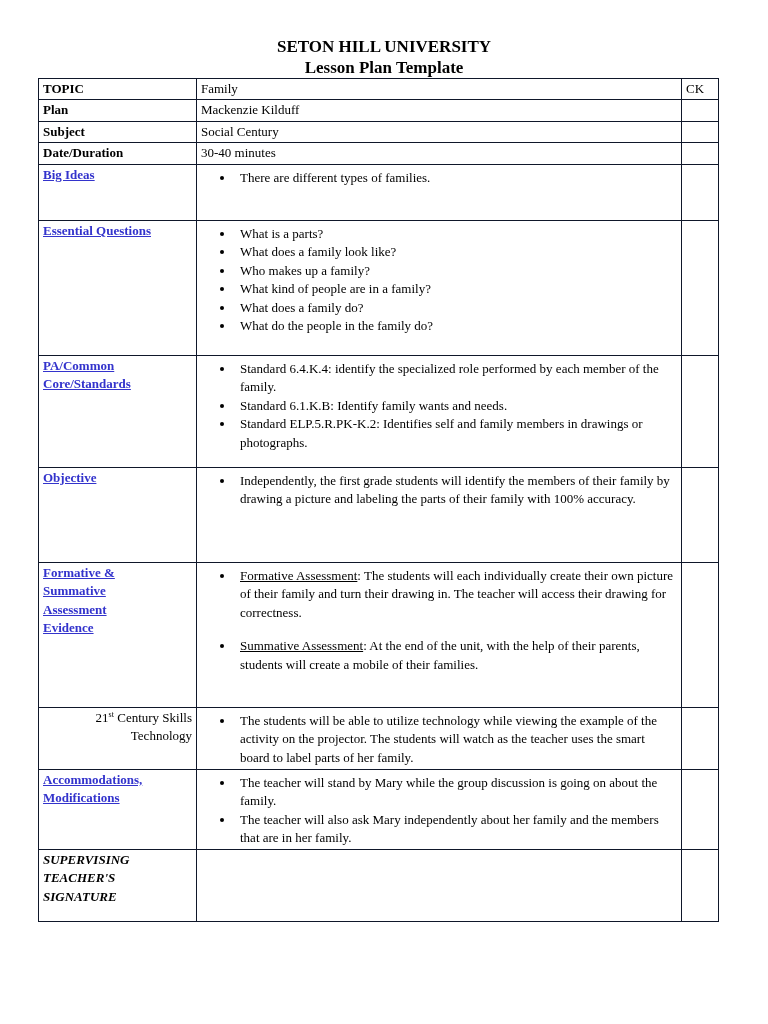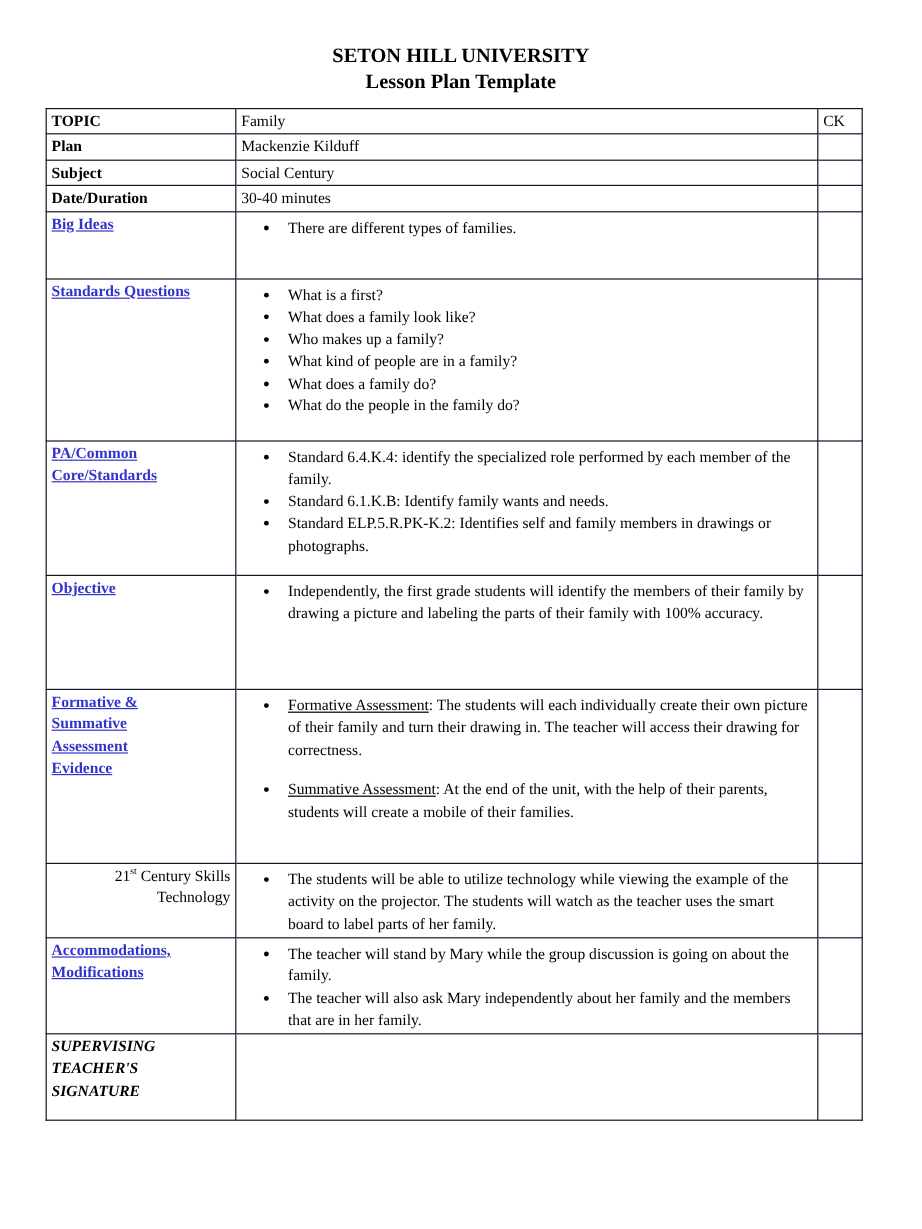--- a/index.html
+++ b/index.html
@@ -15,21 +15,21 @@
     width: 768px;
     height: 1024px;
     padding: 36px 38px 0 38px;
     background: #ffffff;
   }
   .doc-header {
     text-align: center;
     font-weight: bold;
     font-size: 17px;
     line-height: 21px;
-    margin-bottom: 12px;
+    margin-bottom: 0;
   }
   table.lesson-table {
     border-collapse: collapse;
     width: 680px;
     table-layout: fixed;
   }
   td.cell {
     border: 1px solid #0f172a;
     vertical-align: top;
     padding: 1px 4px;
@@ -95,24 +95,24 @@
         <tr style="height: 56px;">
           <td class="cell label-cell style-link"><span>Big Ideas</span></td>
           <td class="cell content-cell">
             <ul class="bullet-list">
               <li><span>There are different types of families.</span></li>
             </ul>
           </td>
           <td class="cell ck-cell"></td>
         </tr>
         <tr style="height: 135px;">
-          <td class="cell label-cell style-link"><span>Standards Questions</span></td>
+          <td class="cell label-cell style-link"><span>Essential Questions</span></td>
           <td class="cell content-cell">
             <ul class="bullet-list">
-              <li><span>What is a first?</span></li>
+              <li><span>What is a parts?</span></li>
               <li><span>What does a family look like?</span></li>
               <li><span>Who makes up a family?</span></li>
               <li><span>What kind of people are in a family?</span></li>
               <li><span>What does a family do?</span></li>
               <li><span>What do the people in the family do?</span></li>
             </ul>
           </td>
           <td class="cell ck-cell"></td>
         </tr>
         <tr style="height: 112px;">

